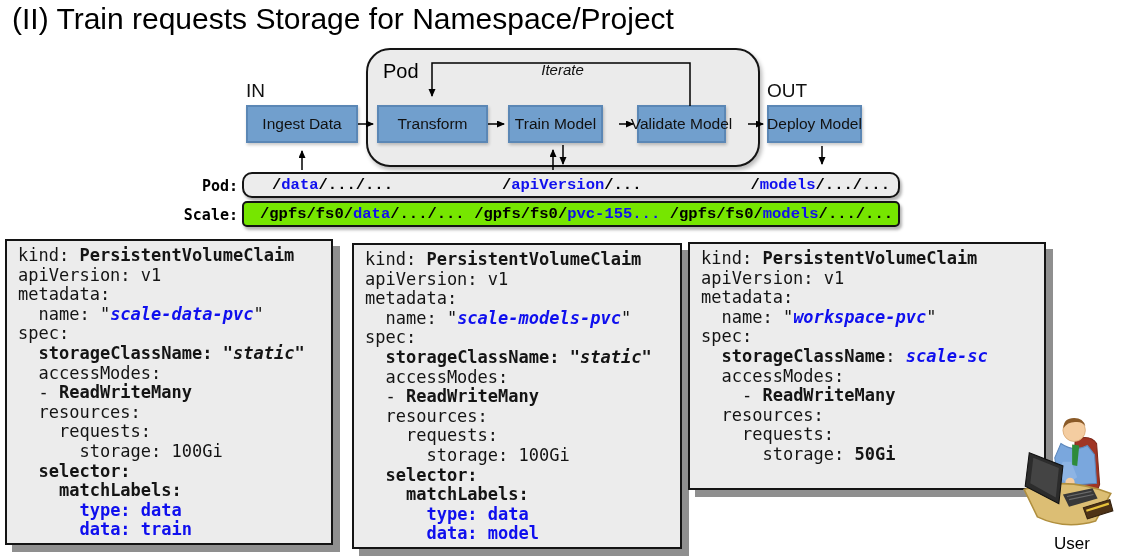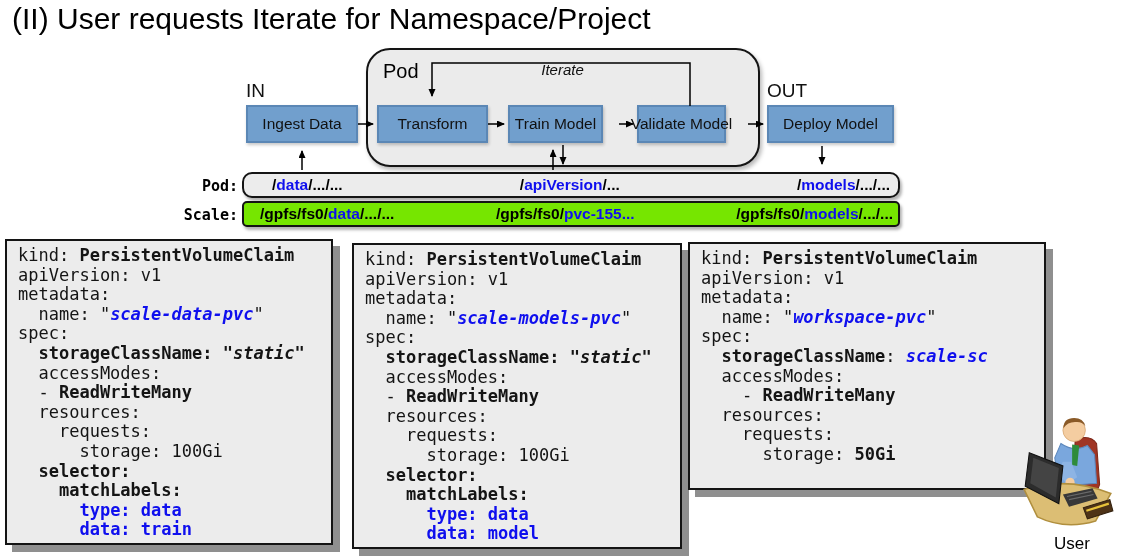--- a/index.html
+++ b/index.html
@@ -18,30 +18,30 @@
   #in-label{left:246px;width:112px;}
   #out-label{left:767px;width:111px;}
   .fbox{position:absolute;top:105px;height:38px;background:var(--box-fill,#719fcd);
         border:2px solid var(--box-border,#5b87b5);box-sizing:border-box;display:flex;
         align-items:center;justify-content:center;font-size:15.5px;color:#111;
         box-shadow:1px 2px 3px rgba(0,0,0,0.22);white-space:nowrap;}
   #box-ingest{left:246px;width:112px;}
   #box-transform{left:377px;width:111px;}
   #box-train{left:508px;width:95px;}
   #box-validate{left:637px;width:89px;}
-  #box-deploy{left:767px;width:127px;}
+  #box-deploy{left:767px;width:95px;}
   .connectors{position:absolute;left:0;top:0;width:1128px;height:558px;pointer-events:none;}
 
   
   .row-label{position:absolute;left:150px;width:88px;text-align:right;
              font-family:"DejaVu Sans Mono",monospace;font-weight:bold;font-size:15px;color:#000;}
   #pod-row-label{top:177px;}
   #scale-row-label{top:206px;}
   .bar{position:absolute;left:242px;width:658px;height:26px;box-sizing:border-box;display:flex;
-       align-items:center;justify-content:space-between;font-family:Liberation Sans, sans-serif;
+       align-items:center;justify-content:space-between;font-family:Liberation Mono, monospace;
        font-weight:bold;font-size:15.5px;color:#000;white-space:nowrap;}
   .pod-bar{top:172px;background:#ececec;border:2px solid #141414;border-radius:10px;
            padding:0 8px 0 28px;box-shadow:2px 3px 3px rgba(0,0,0,0.3);}
   .scale-bar{top:201px;background:var(--scale-green,#76e600);border:2px solid #141414;border-radius:5px;
              padding:0 5px 0 16px;box-shadow:2px 3px 3px rgba(0,0,0,0.3);}
   .blue{color:var(--code-blue,#0f0fee);}
 
   
   .yaml{position:absolute;background:#ececec;border:2px solid #141414;box-sizing:border-box;
         box-shadow:7px 7px 0 #8f8f8f;padding:5px 6px 0 11px;
@@ -57,21 +57,21 @@
 
   
   .user-figure{position:absolute;left:1016px;top:408px;width:102px;height:124px;}
   .user-caption{position:absolute;left:1040px;top:534px;width:64px;text-align:center;font-size:17px;color:#000;}
 </style>
 </head>
 <body>
 
 <div class="canvas">
 
-  <div class="title">(II) User requests Iterate for Namespace/Project</div>
+  <div class="title">(II) Train requests Storage for Namespace/Project</div>
 
   <div class="pod-group"></div>
   <div class="pod-group-label">Pod</div>
   <div class="iterate-label">Iterate</div>
 
   <div class="io-label" id="in-label">IN</div>
   <div class="io-label" id="out-label">OUT</div>
 
   <div class="fbox" id="box-ingest">Ingest Data</div>
   <div class="fbox" id="box-transform">Transform</div>

